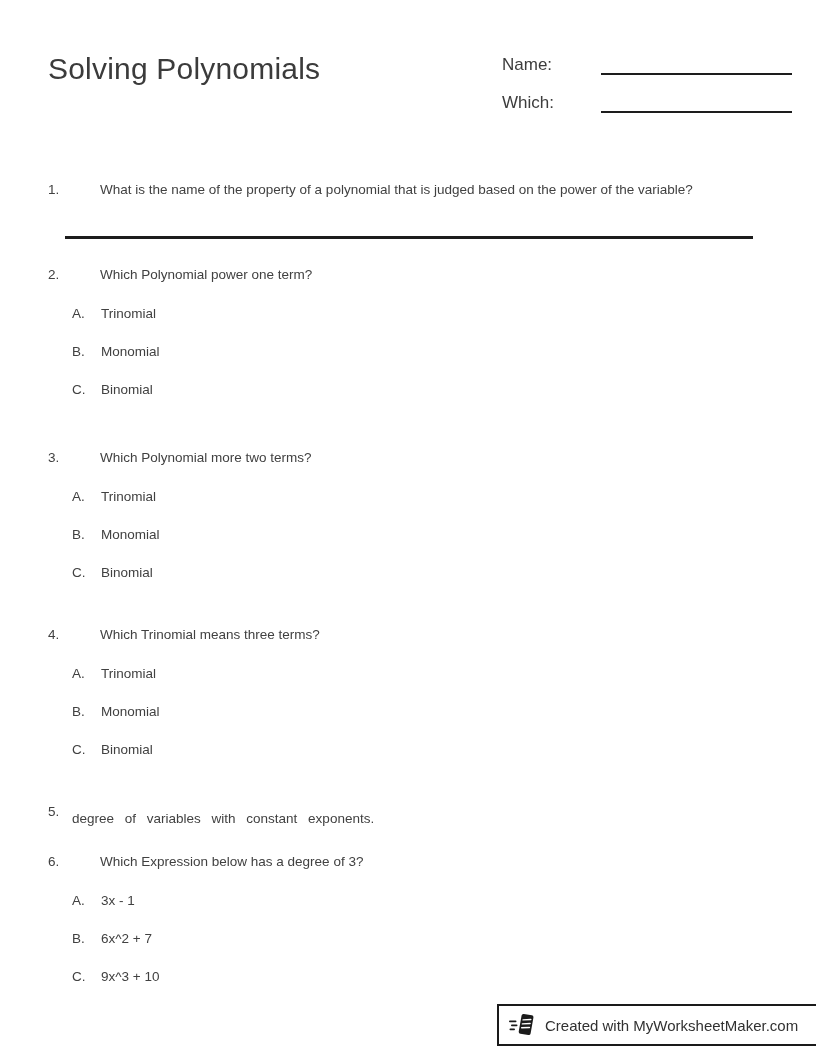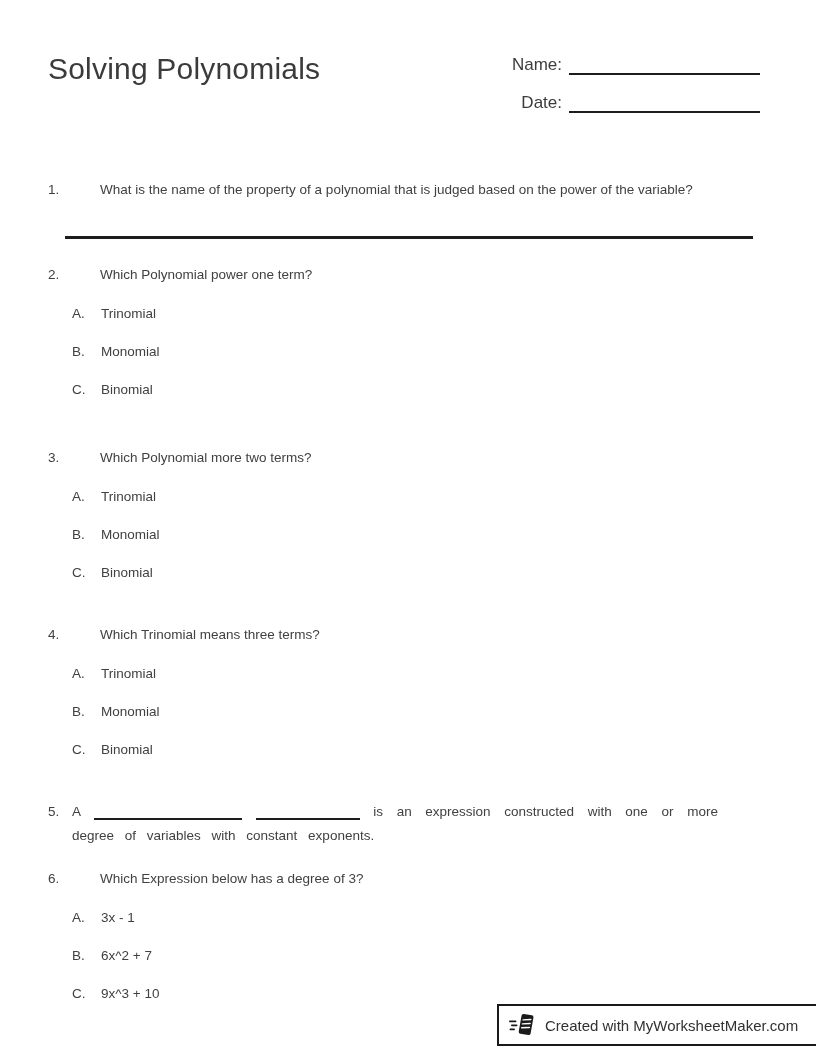--- a/index.html
+++ b/index.html
@@ -12,35 +12,35 @@
     margin: 0 auto;
     background: #ffffff;
     overflow: hidden;
     color: #414141;
   }
   
   .header {
     display: flex;
     justify-content: space-between;
     align-items: flex-start;
-    padding: 52px 56px 0 48px;
+    padding: 52px 24px 0 48px;
     height: 166px;
   }
   .title {
     font-size: 30px;
     line-height: 34px;
     font-weight: 400;
     color: #3b3b3b;
     letter-spacing: 0.2px;
   }
   .fields { width: 290px; }
   .field-row { display: flex; align-items: flex-end; height: 23px; margin-bottom: 15px; }
   .field-label {
     width: 92px;
-    text-align: right;
+    text-align: left;
     font-size: 17px;
     line-height: 21px;
     color: #3c3c3c;
     margin-right: 7px;
   }
   .field-line { flex: 1; height: 23px; border-bottom: 2px solid #1d1d1d; }
   
   .content { padding: 0 48px; font-size: 13.5px; line-height: 17px; }
   .question { display: flex; }
   .qnum { width: 24px; flex: none; }
@@ -84,21 +84,21 @@
 <div class="page">
 
   <div class="header">
     <div class="title">Solving Polynomials</div>
     <div class="fields">
       <div class="field-row">
         <span class="field-label">Name:</span>
         <span class="field-line"></span>
       </div>
       <div class="field-row">
-        <span class="field-label">Date:</span>
+        <span class="field-label">Which:</span>
         <span class="field-line"></span>
       </div>
     </div>
   </div>
 
   <div class="content">
 
     <div class="question mt15">
       <span class="qnum">1.</span>
       <span class="qtext">What is the name of the property of a polynomial that is judged based on the power of the variable?</span>
@@ -152,26 +152,20 @@
       <span>Monomial</span>
     </div>
     <div class="option">
       <span class="olet">C.</span>
       <span>Binomial</span>
     </div>
 
     <div class="question mt45">
       <span class="qnum">5.</span>
       <div class="q5-content">
-        <div class="q5-line1">
-          <span>A</span>
-          <span class="blank blank-1"></span>
-          <span class="blank blank-2"></span>
-          <span>is an expression constructed with one or more</span>
-        </div>
         <div class="q5-line2">degree of variables with constant exponents.</div>
       </div>
     </div>
 
     <div class="question mt26">
       <span class="qnum">6.</span>
       <span class="qtext">Which Expression below has a degree of 3?</span>
     </div>
     <div class="option first">
       <span class="olet">A.</span>

